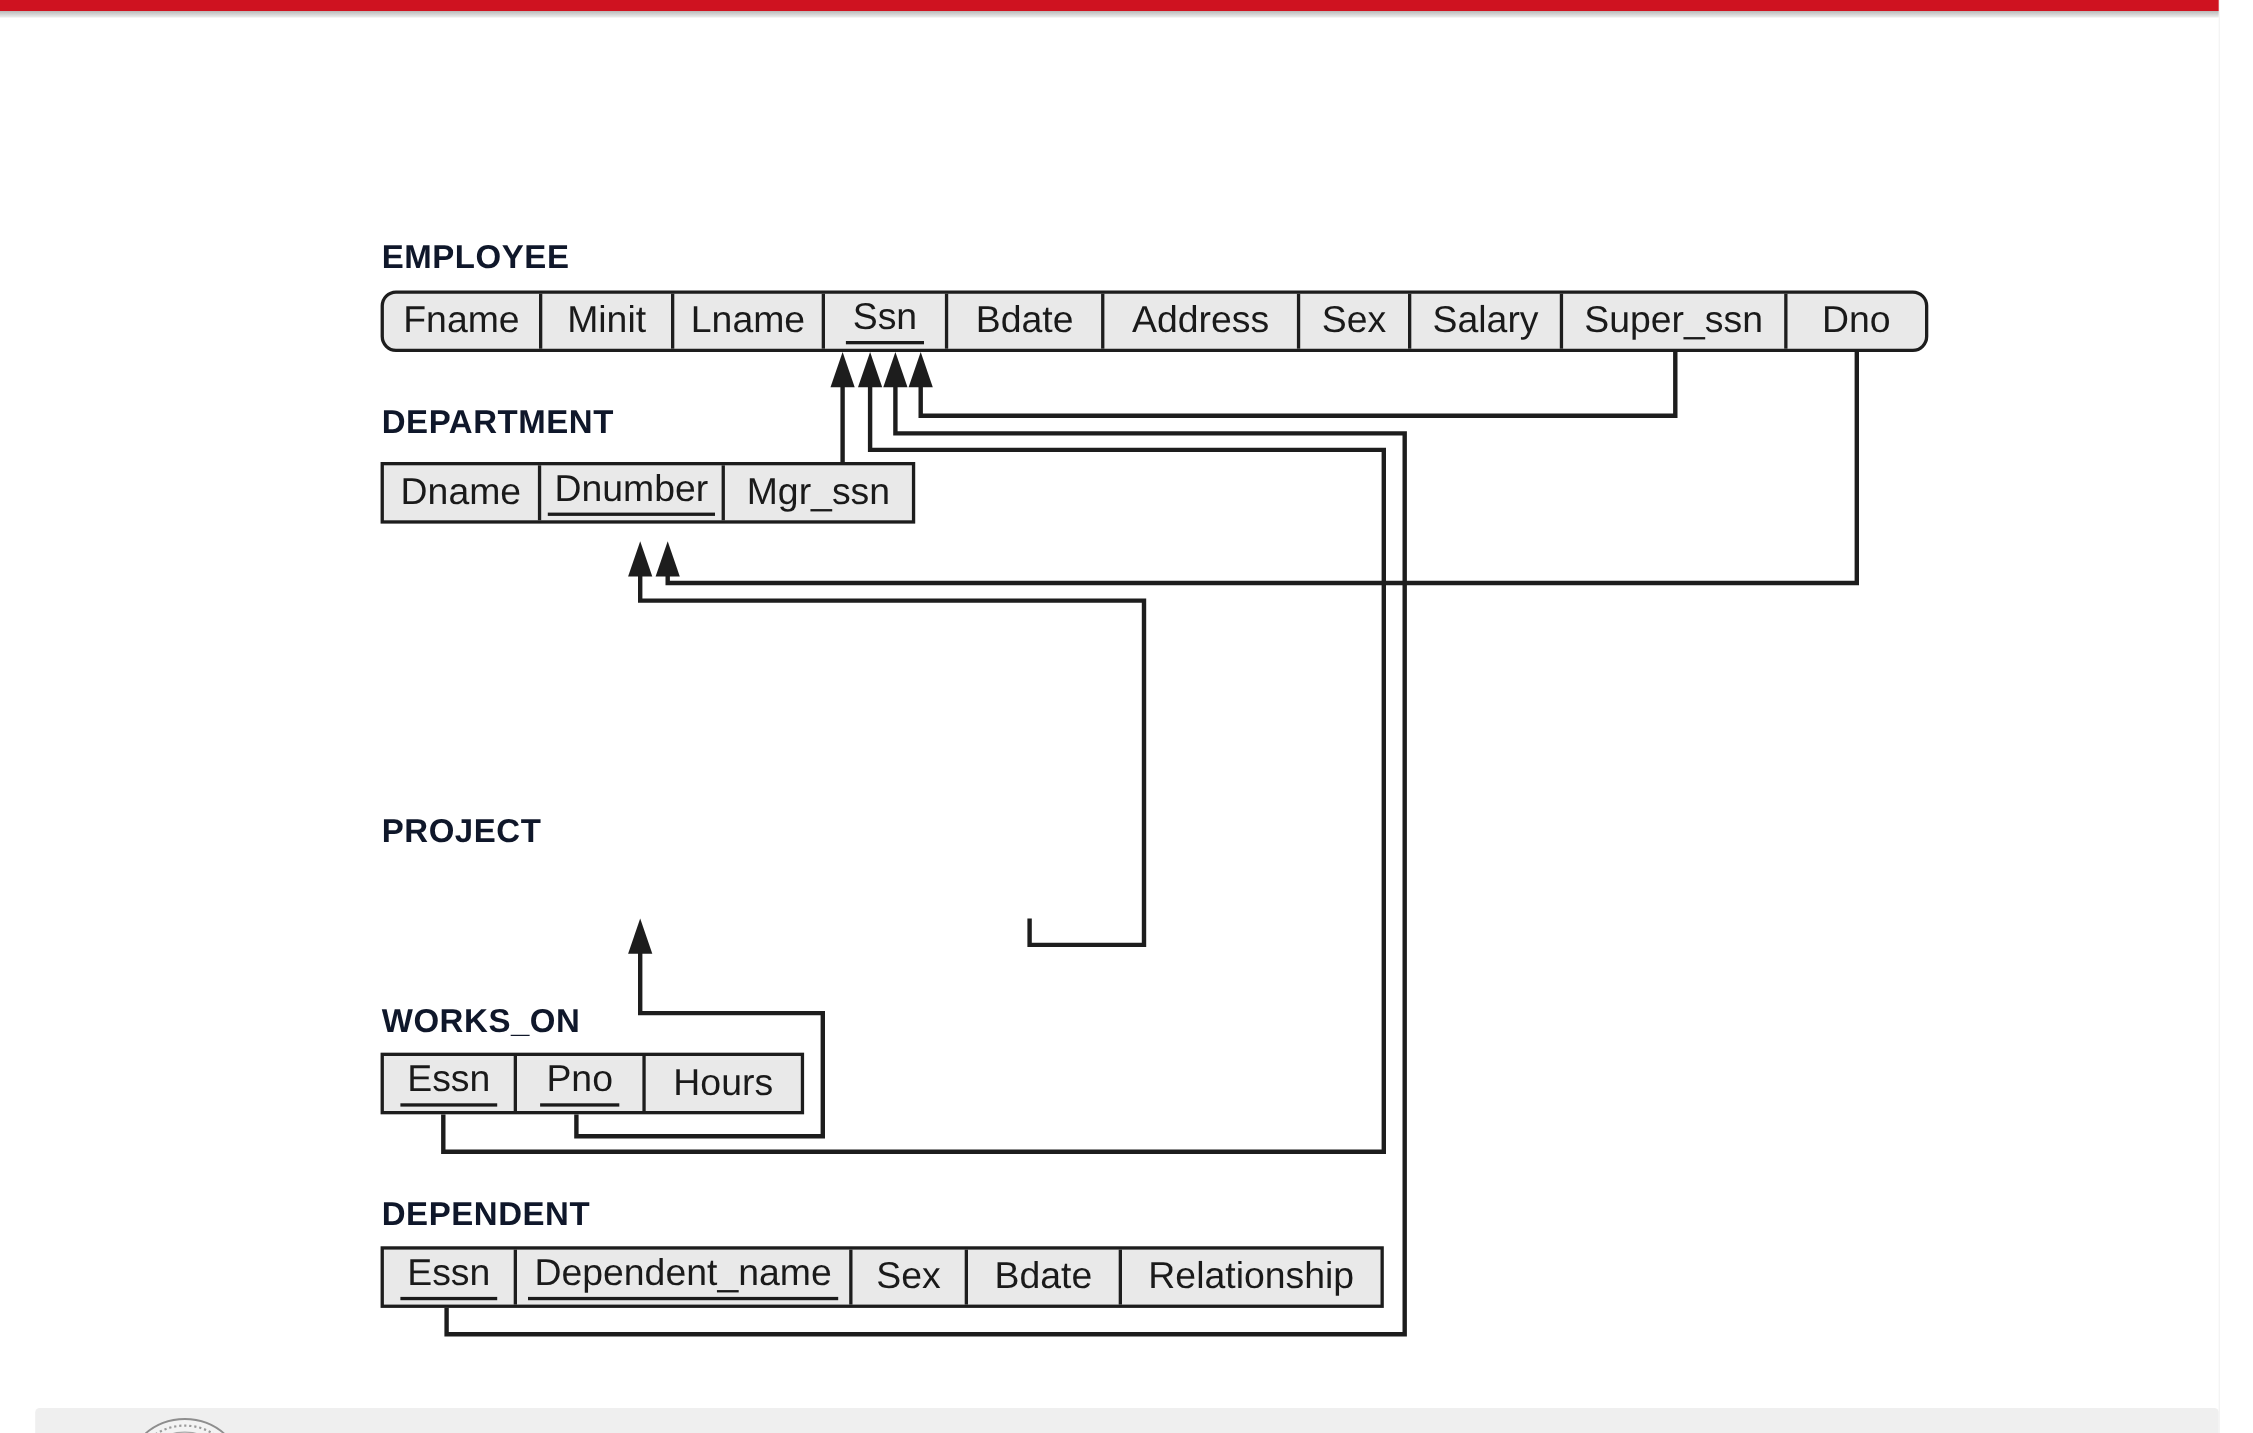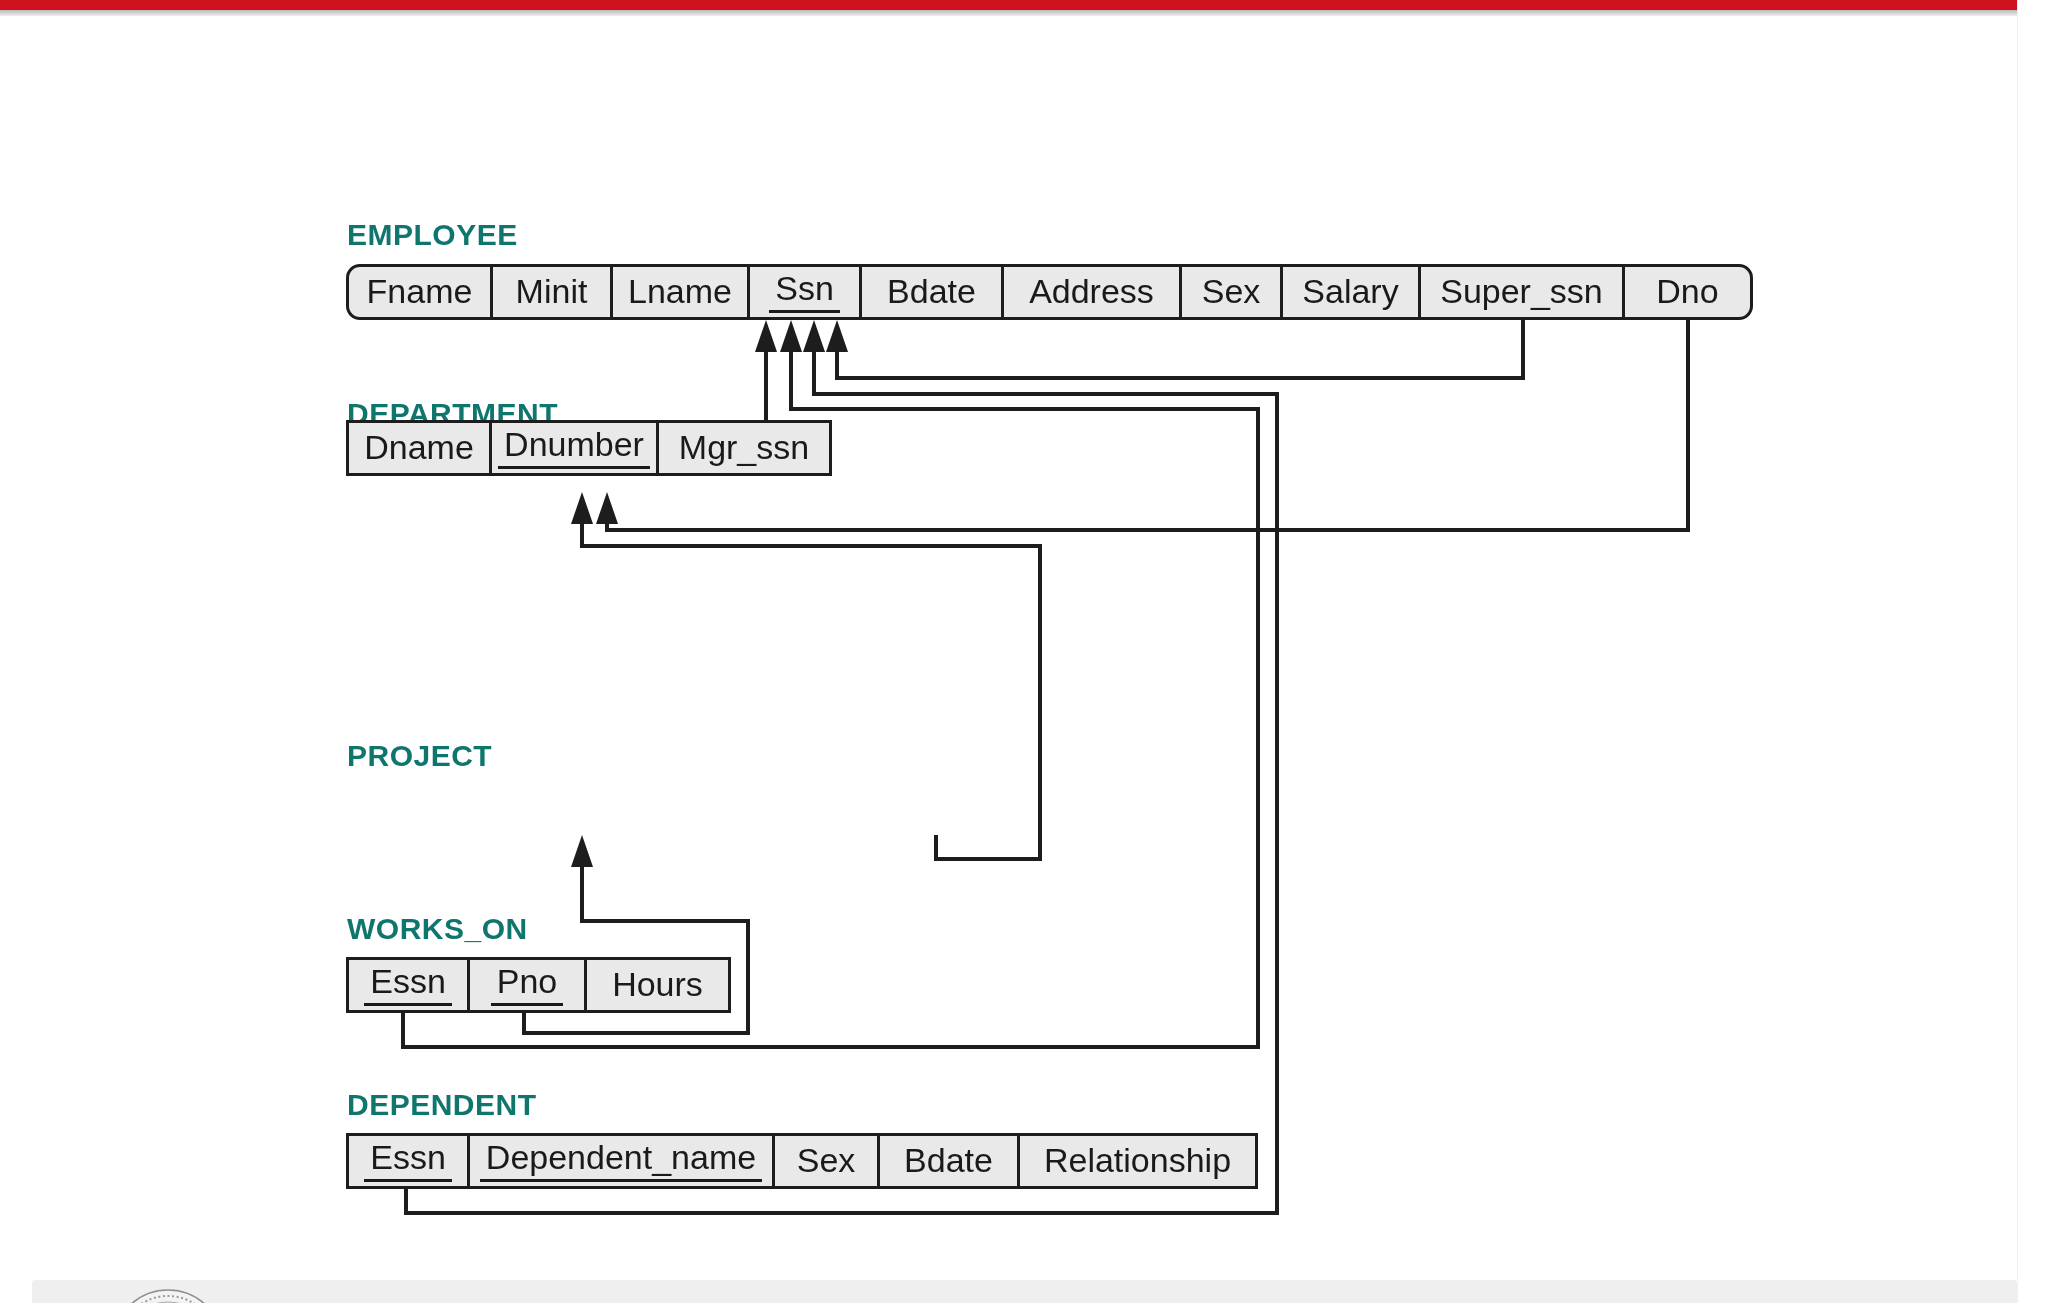--- a/index.html
+++ b/index.html
@@ -14,21 +14,21 @@
   }
   .slide{position:absolute;left:0;top:0;width:2017px;height:1303px;background:#fff;border-right:1px solid rgba(0,0,0,0.06);}
   .topbar{position:absolute;left:0;top:0;width:2017px;height:10px;background:var(--red);}
   .topbar-shadow{position:absolute;left:0;top:10px;width:2017px;height:6px;
     background:linear-gradient(#b9b9b9,#efefef);}
   .title{
     position:absolute;top:50px;left:0;width:2017px;box-sizing:border-box;padding-left:36px;
     text-align:center;font-size:107px;line-height:1.08;color:#131313;font-weight:400;
   }
   .tlabel{
-    position:absolute;font-weight:700;font-size:30px;letter-spacing:.5px;color:#0f766e;white-space:nowrap;
+    position:absolute;font-weight:700;font-size:30px;letter-spacing:.5px;color:#0f172a;white-space:nowrap;
   }
   .trow{
     position:absolute;display:flex;height:56px;box-sizing:border-box;
     background:var(--fill);border:3px solid var(--ink);
   }
   .cell{
     display:flex;align-items:center;justify-content:center;height:100%;
     box-sizing:border-box;border-right:3px solid var(--ink);
     font-size:34px;color:#1a1a1a;white-space:nowrap;
   }
@@ -98,21 +98,21 @@
         <span>Salary</span>
       </div>
     <div class="cell" style="width:204px">
         <span>Super_ssn</span>
       </div>
     <div class="cell" style="width:125px">
         <span>Dno</span>
       </div>
   </div>
 
-  <div class="tlabel" style="left:347px;top:397px;">DEPARTMENT</div>
+  <div class="tlabel" style="left:347px;top:368px;">DEPARTMENT</div>
   <div class="trow" style="left:346px;top:420px;">
     <div class="cell" style="width:143px">
         <span>Dname</span>
       </div>
     <div class="cell" style="width:167px">
         <span class="key">Dnumber</span>
       </div>
     <div class="cell" style="width:170px">
         <span>Mgr_ssn</span>
       </div>

